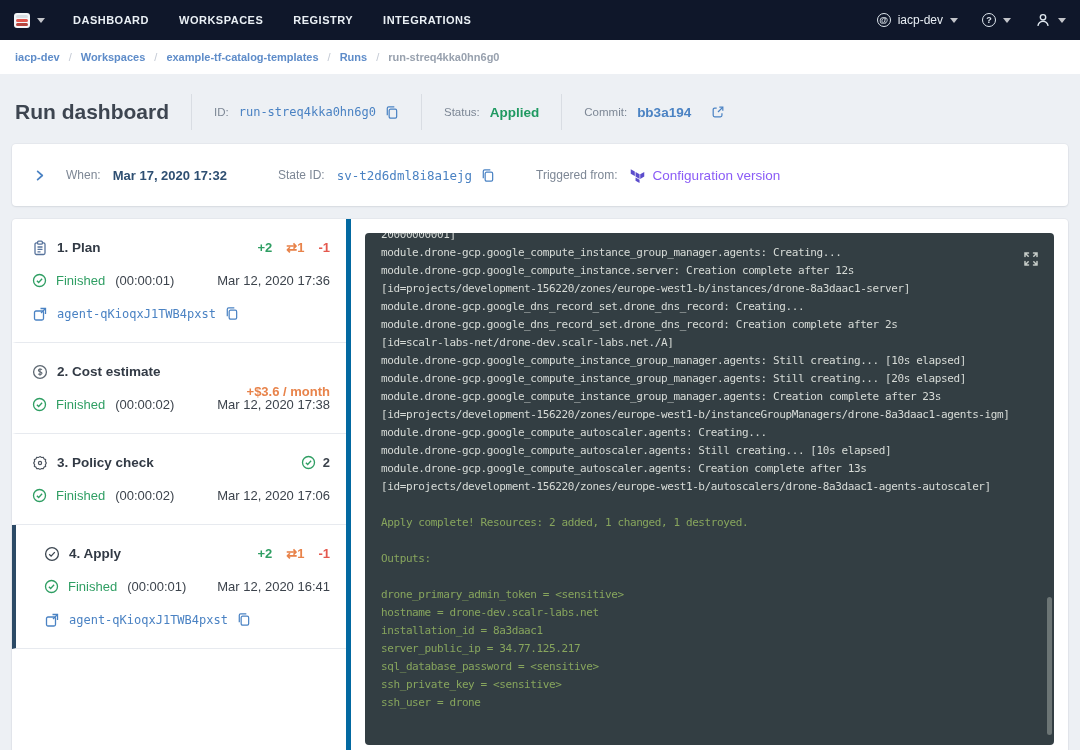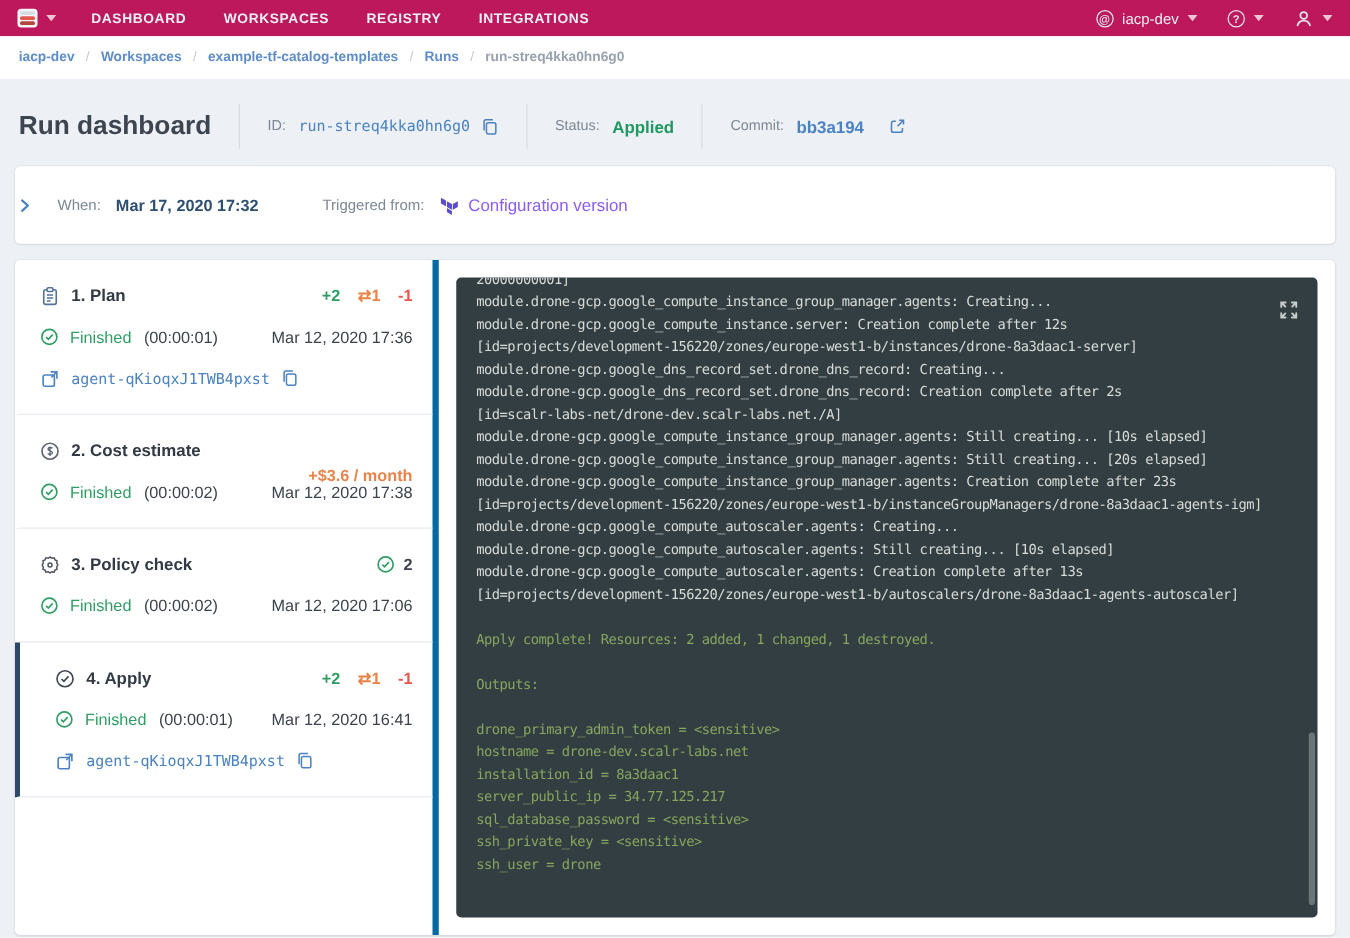--- a/index.html
+++ b/index.html
@@ -1,20 +1,20 @@
 <!DOCTYPE html>
 <html><head>
 <meta charset="utf-8">
 <style>
   * { margin:0; padding:0; box-sizing:border-box; }
   html,body { width:1080px; height:750px; overflow:hidden; }
   body { font-family:"Liberation Sans", sans-serif; background:#edf0f4; color:#3c434c; }
 
   
-  .topbar { height:29px; background:#be185d; display:flex; align-items:center; padding:0 14px; }
+  .topbar { height:40px; background:#0f172a; display:flex; align-items:center; padding:0 14px; }
   .brand { display:flex; align-items:center; margin-right:28px; cursor:pointer; }
   .brand-badge { width:16px; height:15px; background:#f4f6f8; border-radius:3px; display:flex; flex-direction:column; justify-content:center; gap:1px; padding:2px 2px; }
   .brand-badge i { display:block; height:3px; border-radius:2px; }
   .brand-badge i:nth-child(1){ background:#d8dde2; }
   .brand-badge i:nth-child(2){ background:#e2574e; }
   .brand-badge i:nth-child(3){ background:#b5443d; }
   .caret { width:0; height:0; border-left:4px solid transparent; border-right:4px solid transparent; border-top:5px solid rgba(255,255,255,.75); margin-left:7px; }
   .nav-items { display:flex; gap:30px; }
   .nav-item { color:#eaf0f5; font-size:11px; font-weight:bold; letter-spacing:.5px; cursor:pointer; }
   .topbar-right { margin-left:auto; display:flex; align-items:center; gap:24px; }
@@ -34,21 +34,21 @@
   .hdr-div { width:1px; height:36px; background:#d9dde3; margin:0 22px; }
   .meta-label { font-size:11.5px; color:#7d8795; margin-right:10px; }
   .meta-group { display:flex; align-items:center; }
   .mono-link { font-family:"DejaVu Sans Mono", monospace; font-size:12px; color:#4a82c3; }
   .status-applied { font-size:13.5px; font-weight:bold; color:#1f9961; }
   .commit-link { font-size:13.5px; color:#4a82c3; font-weight:600; cursor:pointer; display:flex; align-items:center; gap:20px; }
   .ic-btn { display:inline-flex; margin-left:8px; cursor:pointer; }
 
   
   .card { background:#fff; border-radius:4px; box-shadow:0 1px 2px rgba(25,39,60,.08), 0 0 0 1px rgba(25,39,60,.03); }
-  .infobar { margin:0 12px; height:62px; display:flex; align-items:center; padding:0 0; }
+  .infobar { margin:0 12px; height:62px; display:flex; align-items:center; padding:0 20px; }
   .info-chevron { width:34px; display:flex; align-items:center; cursor:pointer; color:#4a82c3; }
   .info-group { display:flex; align-items:center; }
   .ig-when { width:212px; } .ig-state { width:258px; } .ig-trigby { width:268px; } .ig-trigfrom { flex:1; }
   .info-label { font-size:12px; color:#7d8795; margin-right:12px; }
   .info-value { font-size:13px; font-weight:bold; color:#2e4f72; }
   .info-mono { font-family:"DejaVu Sans Mono", monospace; font-size:12.5px; color:#4a82c3; font-weight:normal; }
   .trig-from-link { display:flex; align-items:center; gap:8px; color:#8b5cf6; font-size:13.5px; cursor:pointer; }
 
   
   .main-card { margin:13px 12px 0 12px; height:540px; display:flex; overflow:hidden; }
@@ -166,20 +166,30 @@
 <div class="card infobar">
   <span class="info-chevron">
     <svg width="15" height="15" viewBox="0 0 16 16" fill="none" stroke="#4a82c3" stroke-width="1.8" stroke-linecap="round" stroke-linejoin="round">
         <path d="M6 3.5L11 8L6 12.5"></path>
       </svg>
   </span>
   <div class="info-group ig-when">
     <span class="info-label">When:</span>
     <span class="info-value">Mar 17, 2020 17:32</span>
   </div>
+  <div class="info-group ig-state">
+    <span class="info-label">State ID:</span>
+    <span class="info-value info-mono">sv-t2d6dml8i8a1ejg</span>
+    <span class="ic-btn">
+      <svg width="15" height="15" viewBox="0 0 16 16" fill="none" stroke="#4a82c3" stroke-width="1.3">
+        <rect x="5.5" y="4.5" width="8" height="9.5" rx="1.5"></rect>
+          <path d="M3.5 11V3.5A1.5 1.5 0 0 1 5 2h6"></path>
+      </svg>
+    </span>
+  </div>
   <div class="info-group ig-trigfrom">
     <span class="info-label">Triggered from:</span>
     <span class="trig-from-link">
       <span>
         <svg width="15" height="15" viewBox="0 0 16 16" fill="#5b4ccc">
           <path d="M0.8 1.2 L5.1 3.7 V8.6 L0.8 6.1 Z"></path>
           <path d="M5.9 4.2 L10.2 6.7 V11.6 L5.9 9.1 Z"></path>
           <path d="M15.2 4.2 L10.9 6.7 V11.6 L15.2 9.1 Z"></path>
           <path d="M5.9 10.1 L10.2 12.6 V16 L5.9 13.5 Z"></path>
         </svg>

